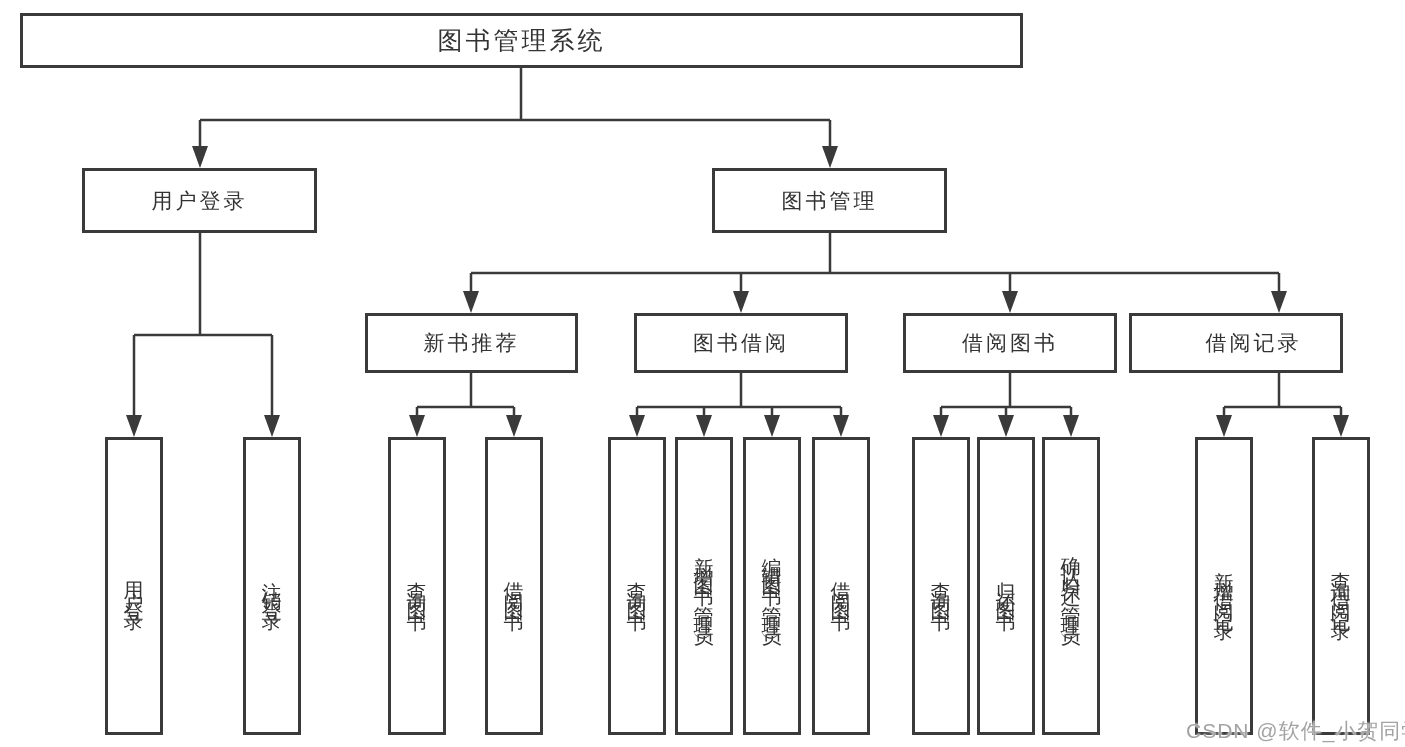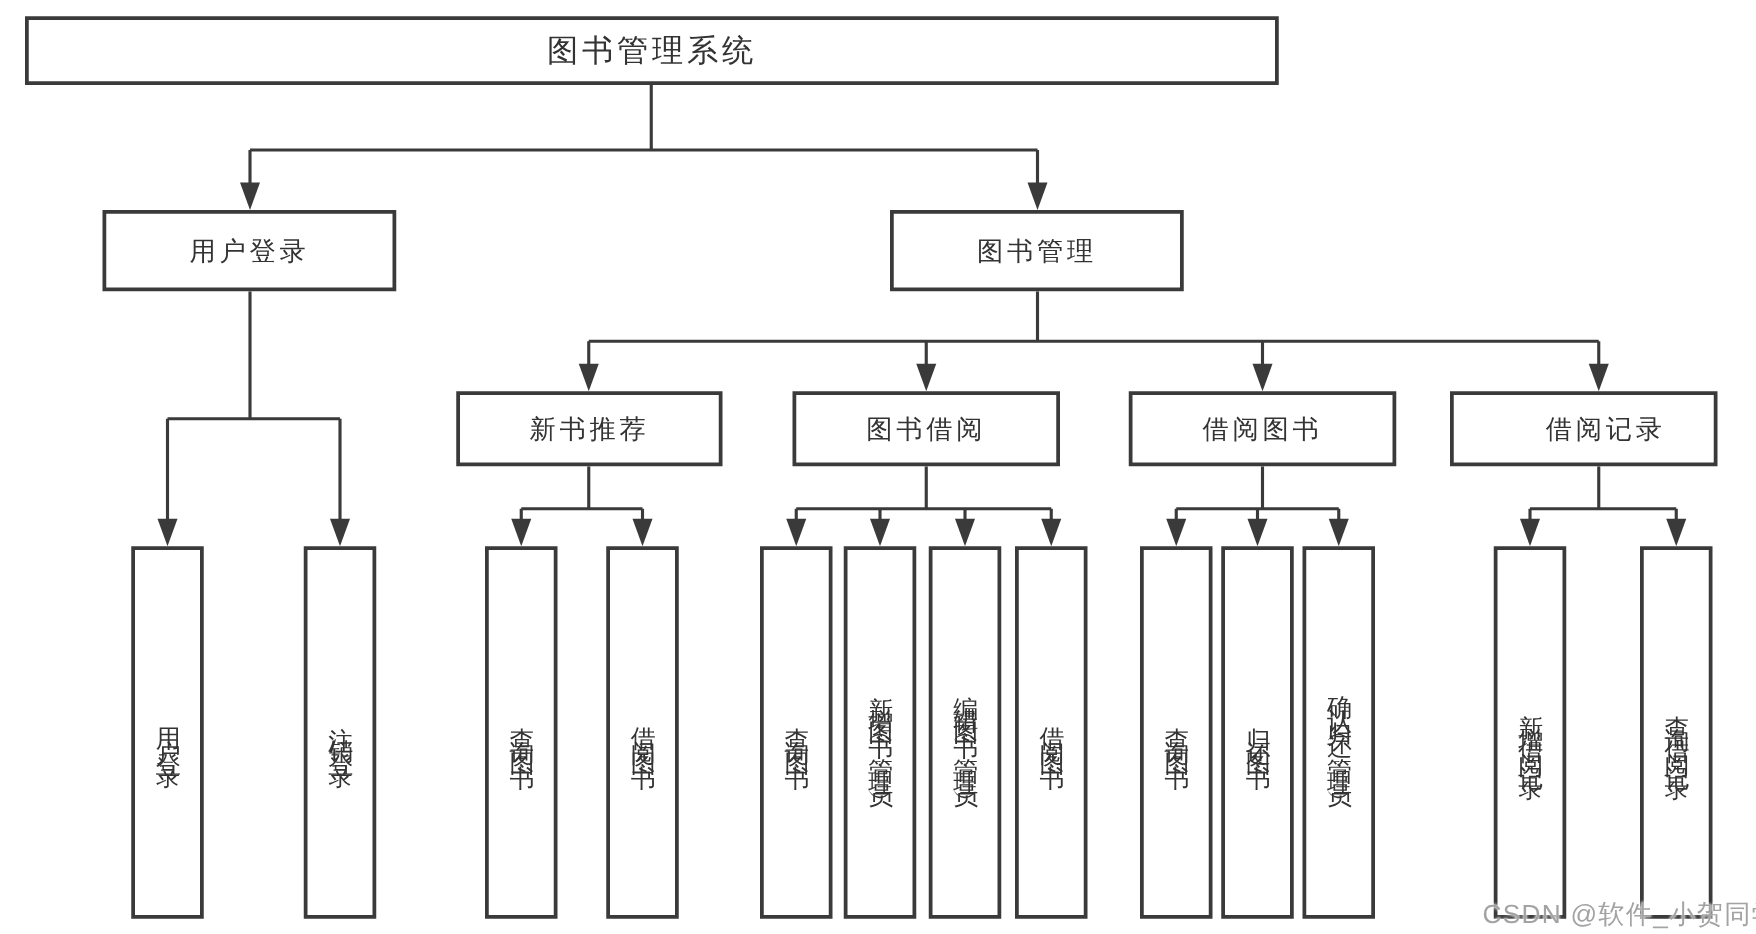--- a/index.html
+++ b/index.html
@@ -128,21 +128,21 @@
 
   <div class="box l3-box" style="left:365px;width:213px;">
     <span class="label">新书推荐</span>
   </div>
   <div class="box l3-box" style="left:634px;width:214px;text-align:right;">
     <span class="label">图书借阅</span>
   </div>
   <div class="box l3-box" style="left:903px;width:214px;">
     <span class="label">借阅图书</span>
   </div>
-  <div class="box l3-box" style="left:1160px;width:214px;padding-left:35px;">
+  <div class="box l3-box" style="left:1129px;width:214px;padding-left:35px;">
     <span class="label">借阅记录</span>
   </div>
 
   <div class="leaf" style="left:105px;">
     <span class="vtext">用户登录</span>
   </div>
   <div class="leaf" style="left:243px;">
     <span class="vtext">注销登录</span>
   </div>
 

